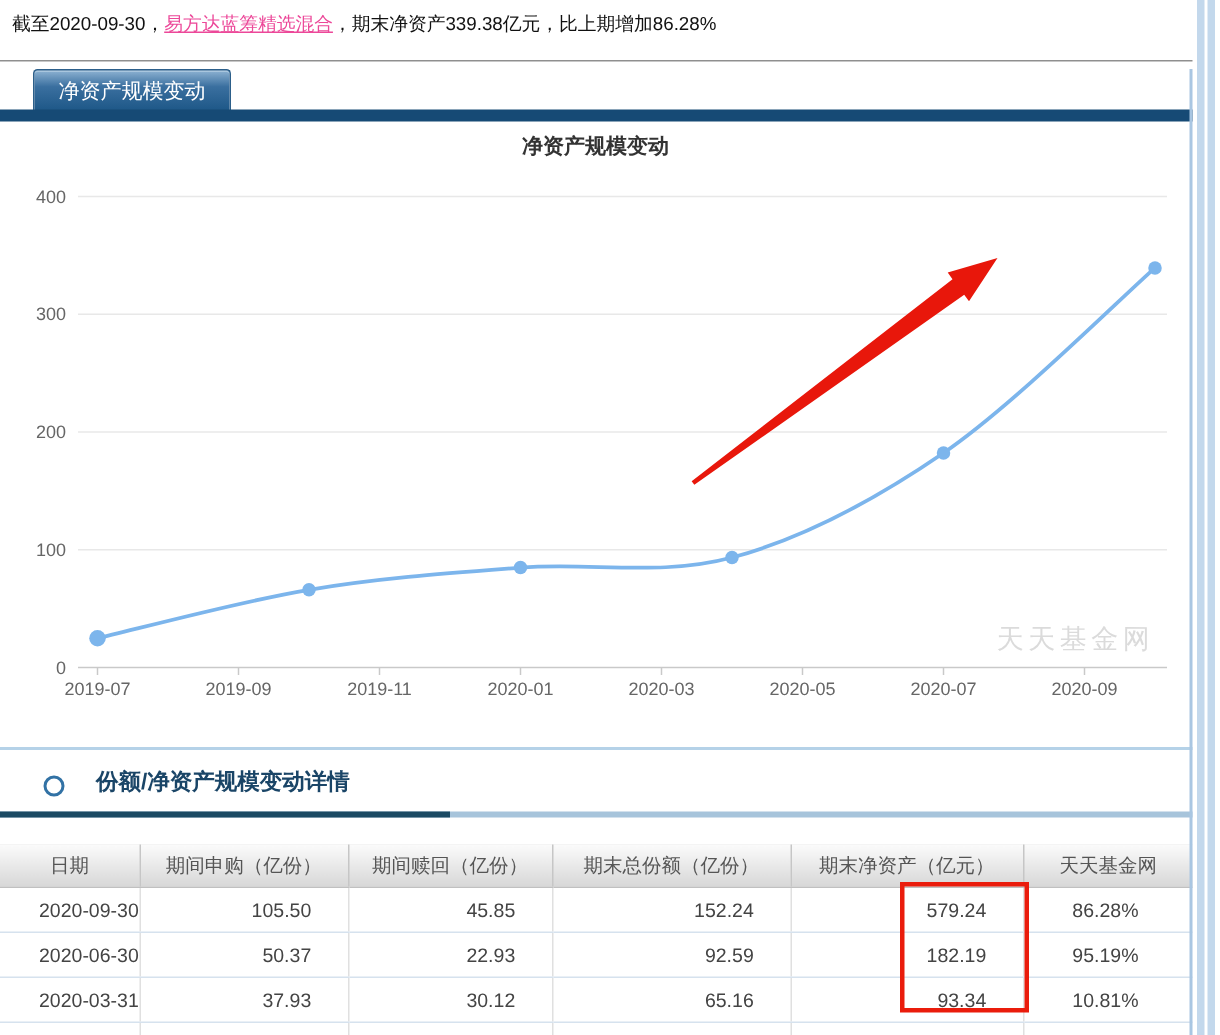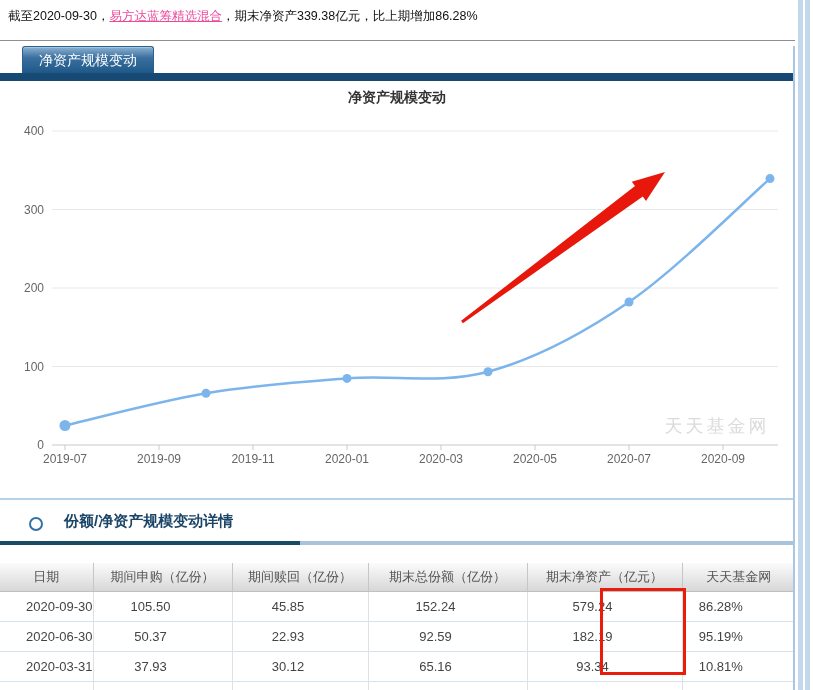--- a/index.html
+++ b/index.html
@@ -34,21 +34,21 @@
   .rule-dark{position:absolute;left:0;top:541px;width:300px;height:4px;background:#1b4a63;}
 
   
   table.detail{position:absolute;left:0;top:563px;width:795px;border-collapse:collapse;
                font-size:13px;color:#444;table-layout:fixed;}
   table.detail th{height:28px;font-weight:normal;color:#555;
       background:linear-gradient(#fbfbfb,#d7d7d7);border-left:1px solid #c6c6c6;
       border-bottom:1px solid #c0c0c0;text-align:center;padding:0;}
   table.detail th:first-child{border-left:none;margin-left:17px;}
   table.detail td{height:29px;border-left:1px solid #e0e0e0;border-bottom:1px solid #d6e2ee;
-      text-align:center;padding:0 24px 0 0;background:#fff;}
+      text-align:right;padding:0 24px 0 0;background:#fff;}
   table.detail td:first-child{text-align:right;padding:0 0 0 9px;border-left:none;}
   table.detail td:last-child{padding-right:36px;}
 
   
   .red-box{position:absolute;left:600px;top:588px;width:80px;height:81px;
            border:3px solid #ea1c0c;z-index:6;pointer-events:none;}
 
   
   .content-edge{position:absolute;left:793px;top:46px;width:2px;height:644px;background:#a9c6e2;}
   .sb1{position:absolute;left:798px;top:0;width:5px;height:690px;background:#c3d8ec;}

